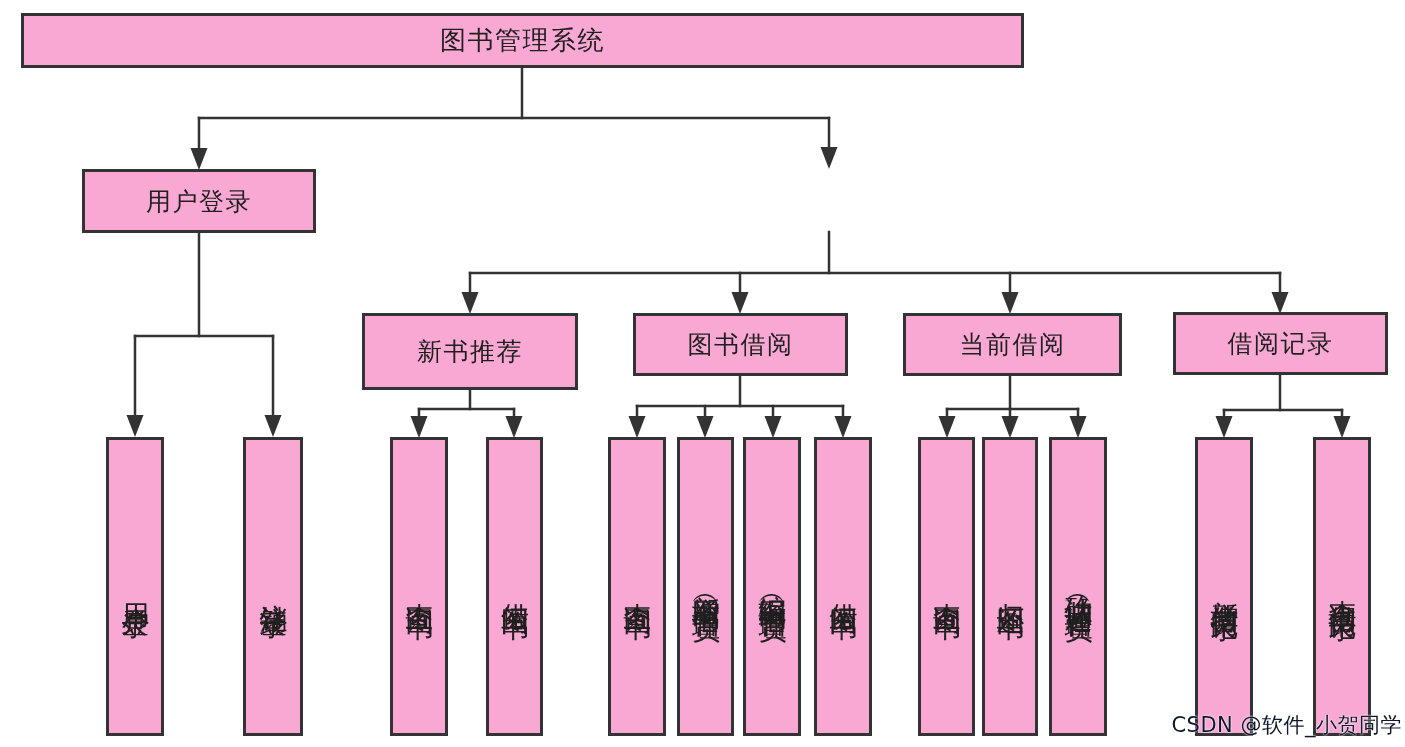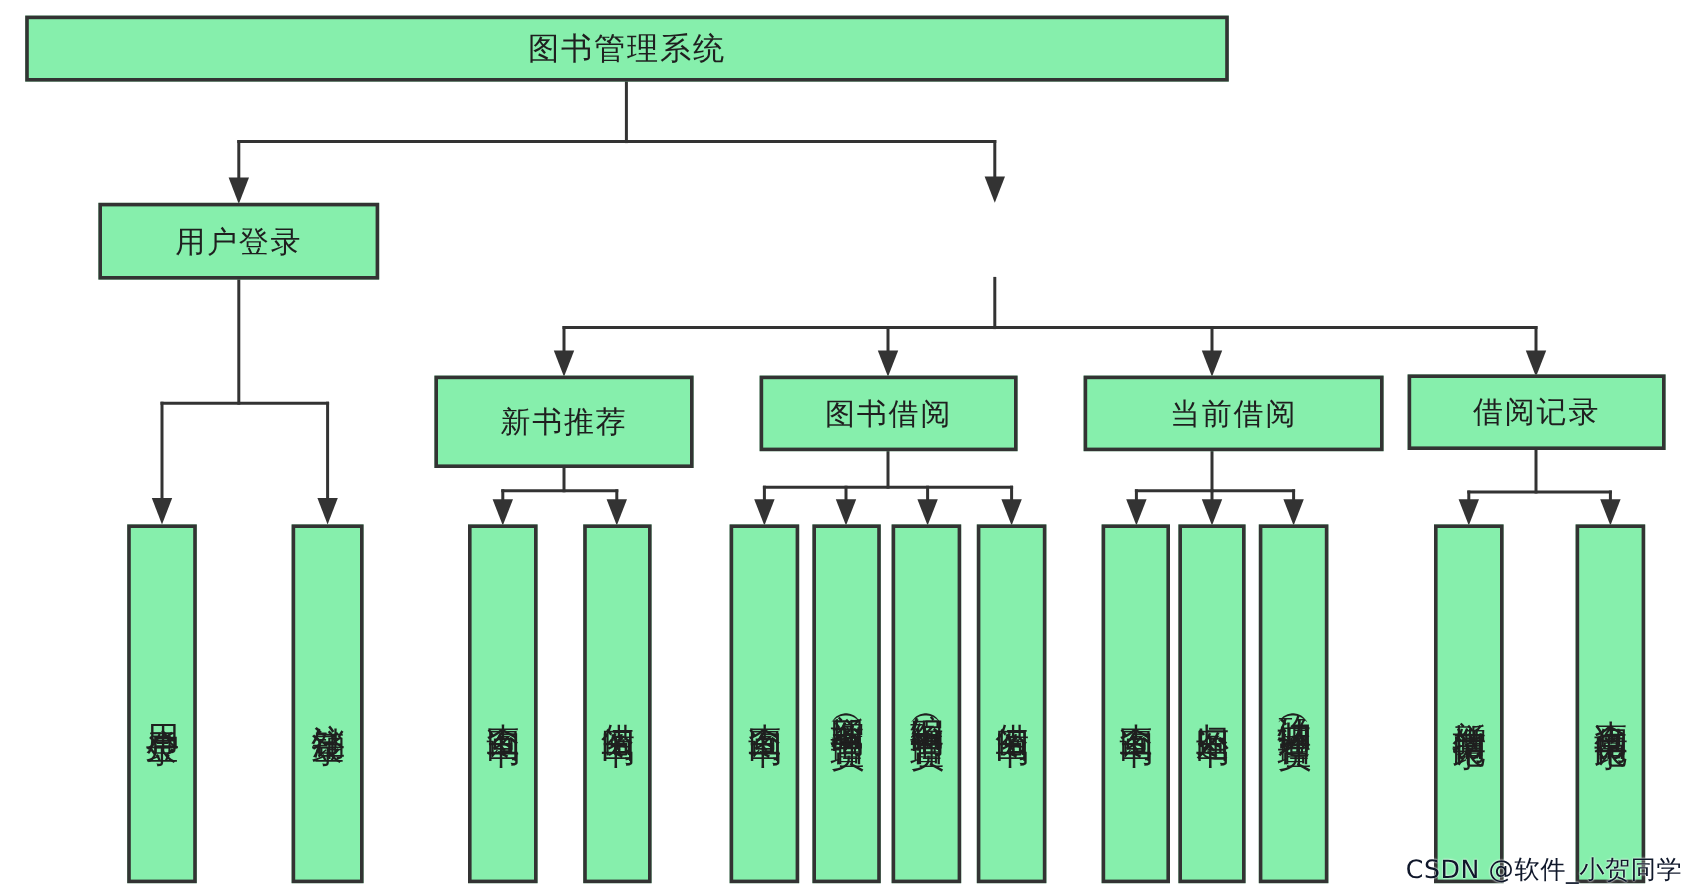--- a/index.html
+++ b/index.html
@@ -16,21 +16,21 @@
     left: 0; top: 0;
     width: 1405px; height: 747px;
     pointer-events: none;
   }
   .connectors line { stroke: #333333; stroke-width: 2.5; stroke-linecap: square; }
   .connectors polygon { fill: #333333; stroke: none; }
   .node {
     position: absolute;
     box-sizing: border-box;
     border: 3px solid #333333;
-    background: #86efac;
+    background: #f9a8d4;
     display: flex;
     align-items: center;
     justify-content: center;
     color: #1f1f1f;
   }
   .h-node { font-size: 25px; letter-spacing: 1.5px; white-space: nowrap; }
   .root-node { font-size: 26px; }
   .v-node {
     writing-mode: vertical-rl;
     text-orientation: mixed;
@@ -117,21 +117,21 @@
     <line x1="1342" y1="410" x2="1342" y2="420"></line>
     <polygon points="1342,438 1333.5,416 1350.5,416"></polygon>
   </svg>
 
   <div class="node h-node root-node" style="left:21px; top:13px; width:1003px; height:55px;">图书管理系统</div>
 
   <div class="node h-node" style="left:82px; top:169px; width:234px; height:64px;">用户登录</div>
 
   <div class="node h-node" style="left:362px; top:313px; width:216px; height:77px;">新书推荐</div>
   <div class="node h-node" style="left:633px; top:313px; width:215px; height:63px;">图书借阅</div>
-  <div class="node h-node" style="left:903px; top:313px; width:250px; height:63px;">当前借阅</div>
+  <div class="node h-node" style="left:903px; top:313px; width:219px; height:63px;">当前借阅</div>
   <div class="node h-node" style="left:1173px; top:312px; width:215px; height:63px;">借阅记录</div>
 
   <div class="node v-node" style="left:106px; top:437px; width:58px; height:299px;">用户登录</div>
   <div class="node v-node" style="left:243px; top:437px; width:60px; height:299px;">注销登录</div>
 
   <div class="node v-node" style="left:390px; top:437px; width:58px; height:299px;">查询图书</div>
   <div class="node v-node" style="left:486px; top:437px; width:57px; height:299px;">借阅图书</div>
 
   <div class="node v-node" style="left:608px; top:437px; width:58px; height:299px;">查询图书</div>
   <div class="node v-node" style="left:677px; top:437px; width:57px; height:299px;">新增图书（管理员）</div>

